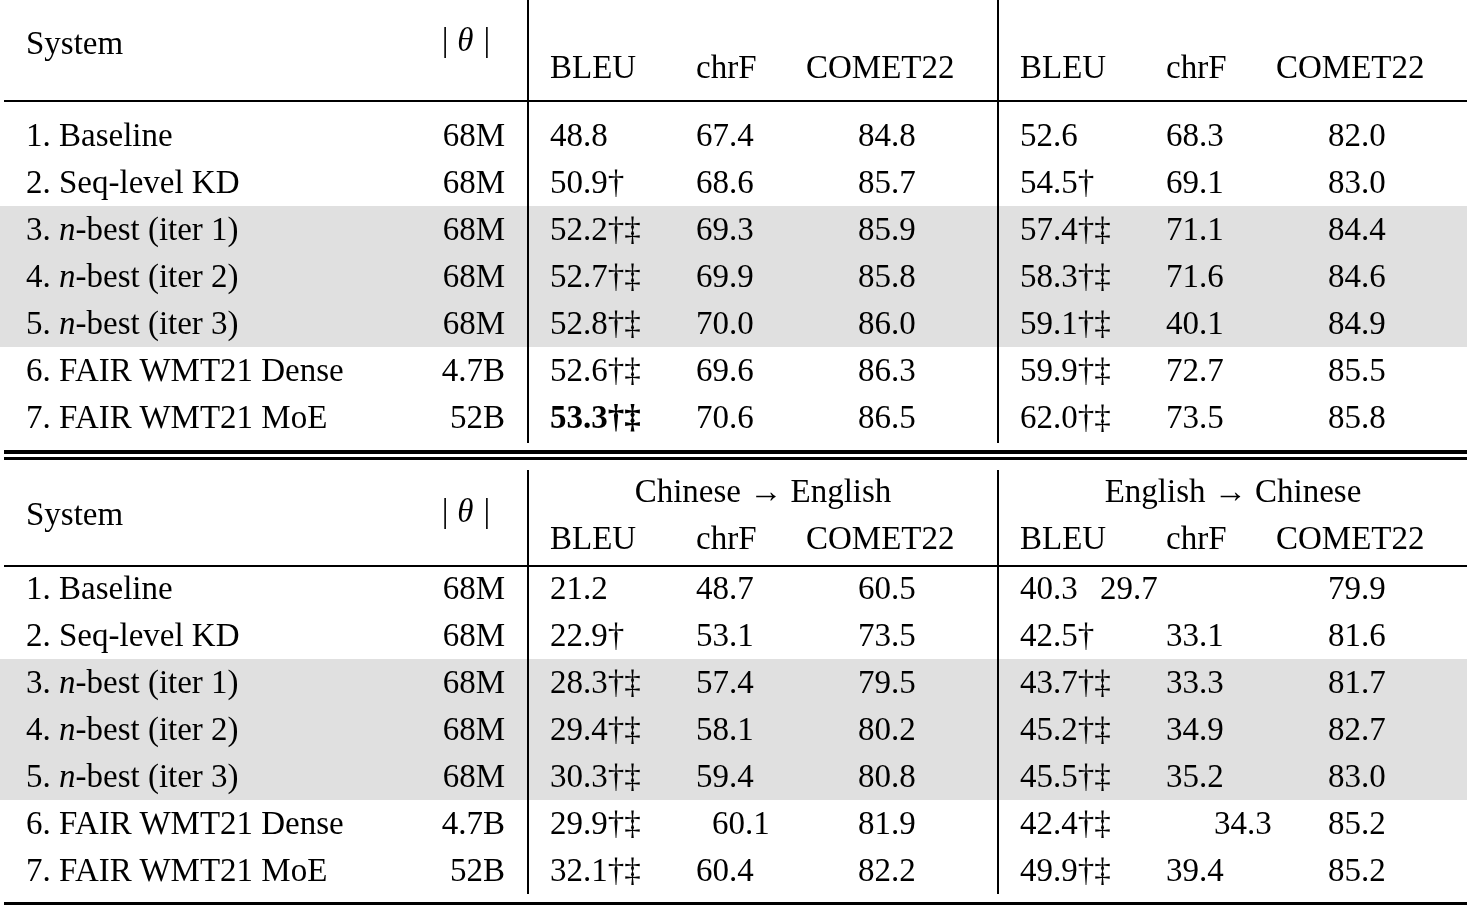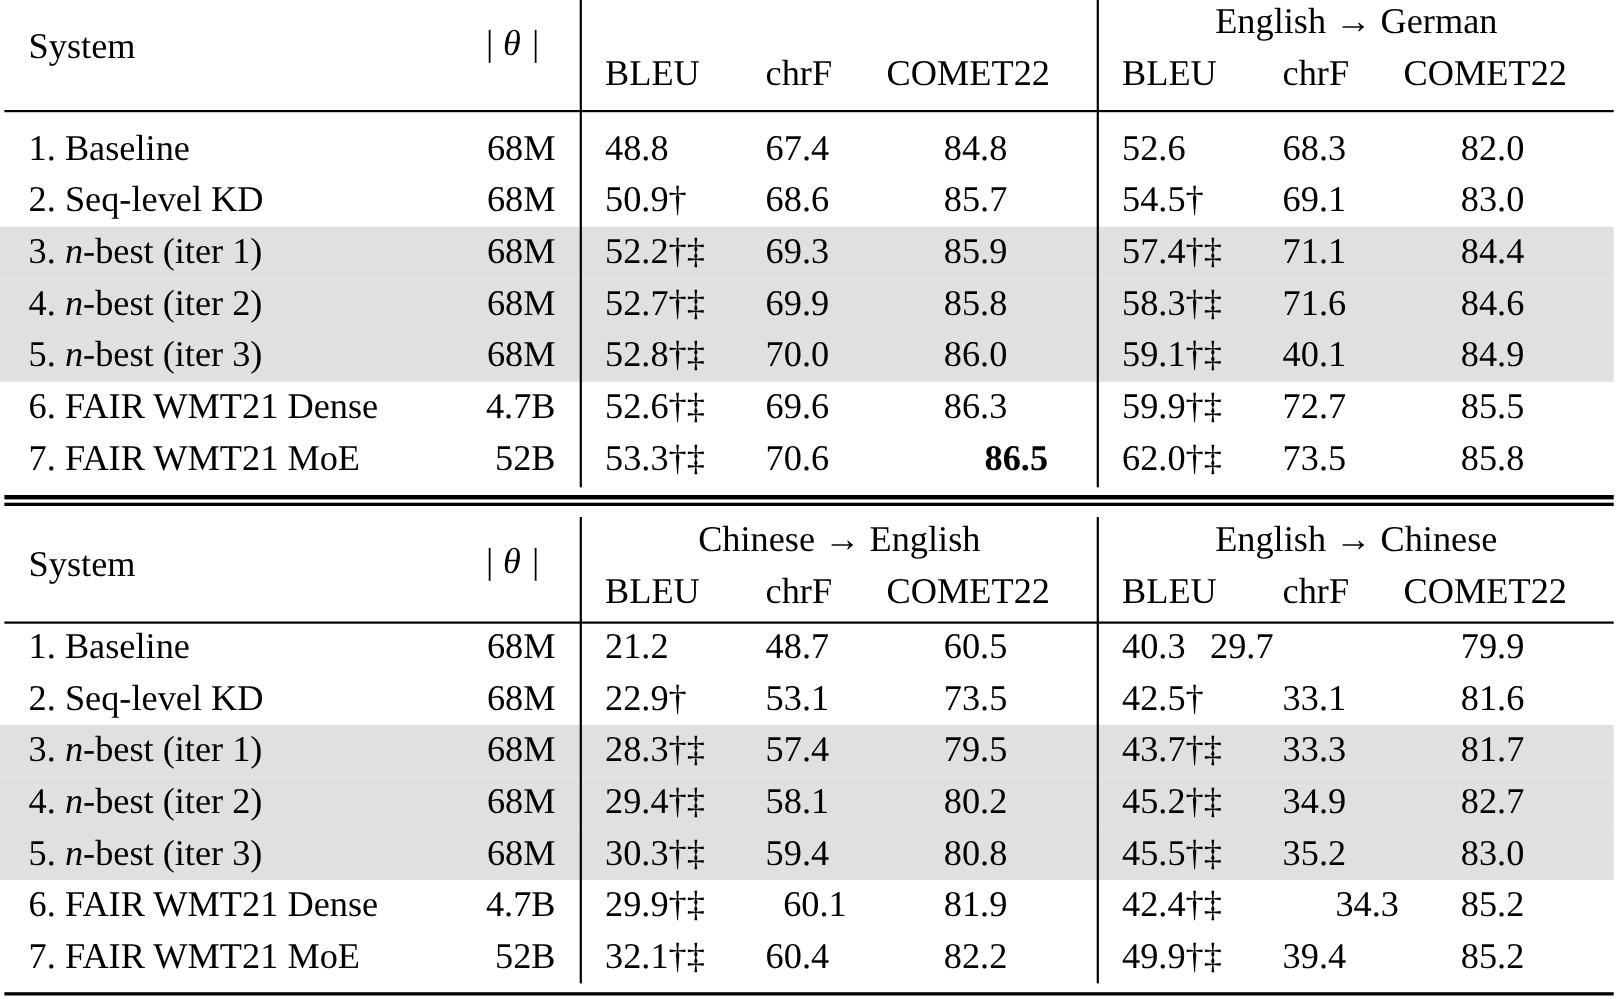--- a/index.html
+++ b/index.html
@@ -17,21 +17,20 @@
 </style>
 </head>
 <body>
 
 <div class="panel" style="top:0;height:450px;">
 
   <div class="hcell" style="left:26px;top:25px;">System</div>
   <div class="hcell" style="left:440px;top:22px;font-style:italic;">
     <span>| θ |</span>
   </div>
-  <div class="hcell c" style="left:998px;width:470px;top:2px;">English → German</div>
 
   <div class="hcell" style="left:550px;top:49px;">BLEU</div>
   <div class="hcell" style="left:696px;top:49px;">chrF</div>
   <div class="hcell" style="left:806px;top:49px;">COMET22</div>
   <div class="hcell" style="left:1020px;top:49px;">BLEU</div>
   <div class="hcell" style="left:1166px;top:49px;">chrF</div>
   <div class="hcell" style="left:1276px;top:49px;">COMET22</div>
 
   <div class="hline" style="top:100px;height:2px;"></div>
 
@@ -92,23 +91,23 @@
         <div class="cell" style="left: 550px;">52.6†‡</div>
         <div class="cell" style="left: 696px;">69.6</div>
         <div class="cell" style="left: 858px;">86.3</div>
         <div class="cell" style="left: 1020px;">59.9†‡</div>
         <div class="cell" style="left: 1166px;">72.7</div>
         <div class="cell" style="left: 1328px;">85.5</div>
       </div>
       <div class="row" style="top: 394px;">
         <div class="cell" style="left: 26px;"><span>7.</span> <i></i><span>FAIR WMT21 MoE</span></div>
         <div class="cell r" style="left: 400px; width: 105px;">52B</div>
-        <div class="cell" style="left: 550px;">53.3†‡</div>
+        <div class="cell" style="left: 550px; font-weight: bold;">53.3†‡</div>
         <div class="cell" style="left: 696px;">70.6</div>
-        <div class="cell" style="left: 895px; font-weight: bold;">86.5</div>
+        <div class="cell" style="left: 858px;">86.5</div>
         <div class="cell" style="left: 1020px;">62.0†‡</div>
         <div class="cell" style="left: 1166px;">73.5</div>
         <div class="cell" style="left: 1328px;">85.8</div>
       </div>
     </div>
 
   <div class="vline" style="left:527px;top:0;height:443px;"></div>
   <div class="vline" style="left:997px;top:0;height:443px;"></div>
 </div>
 

